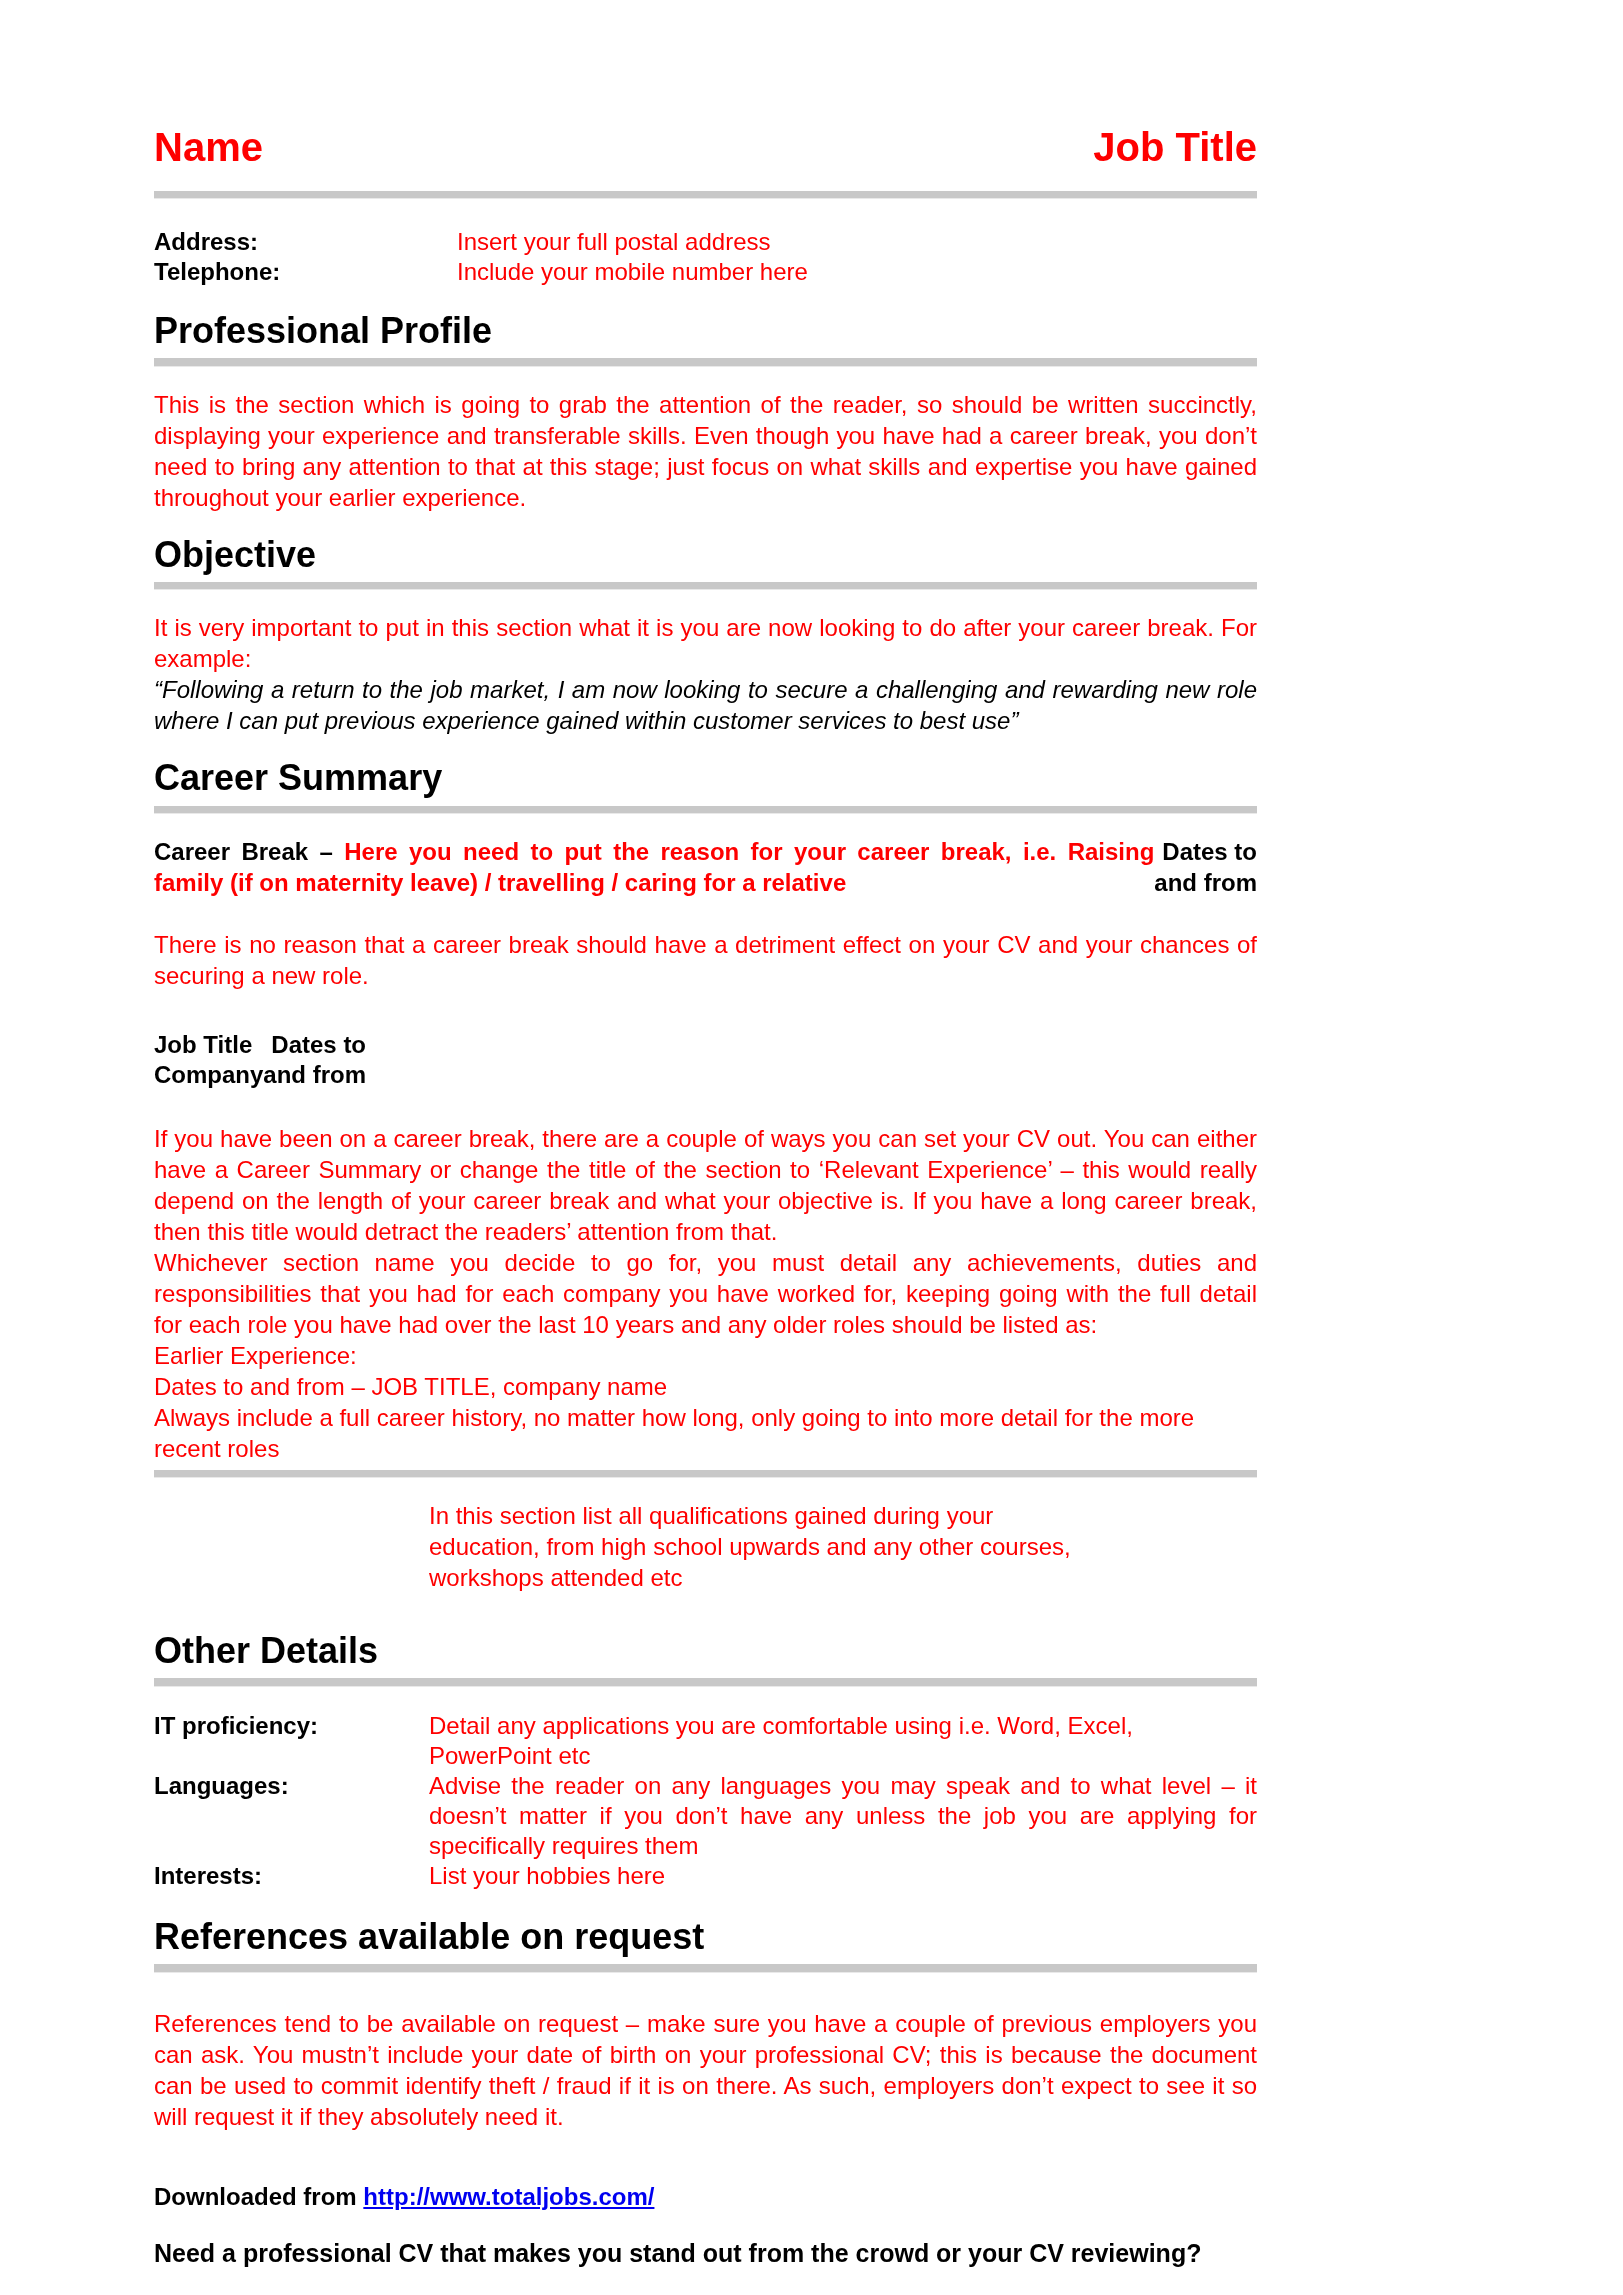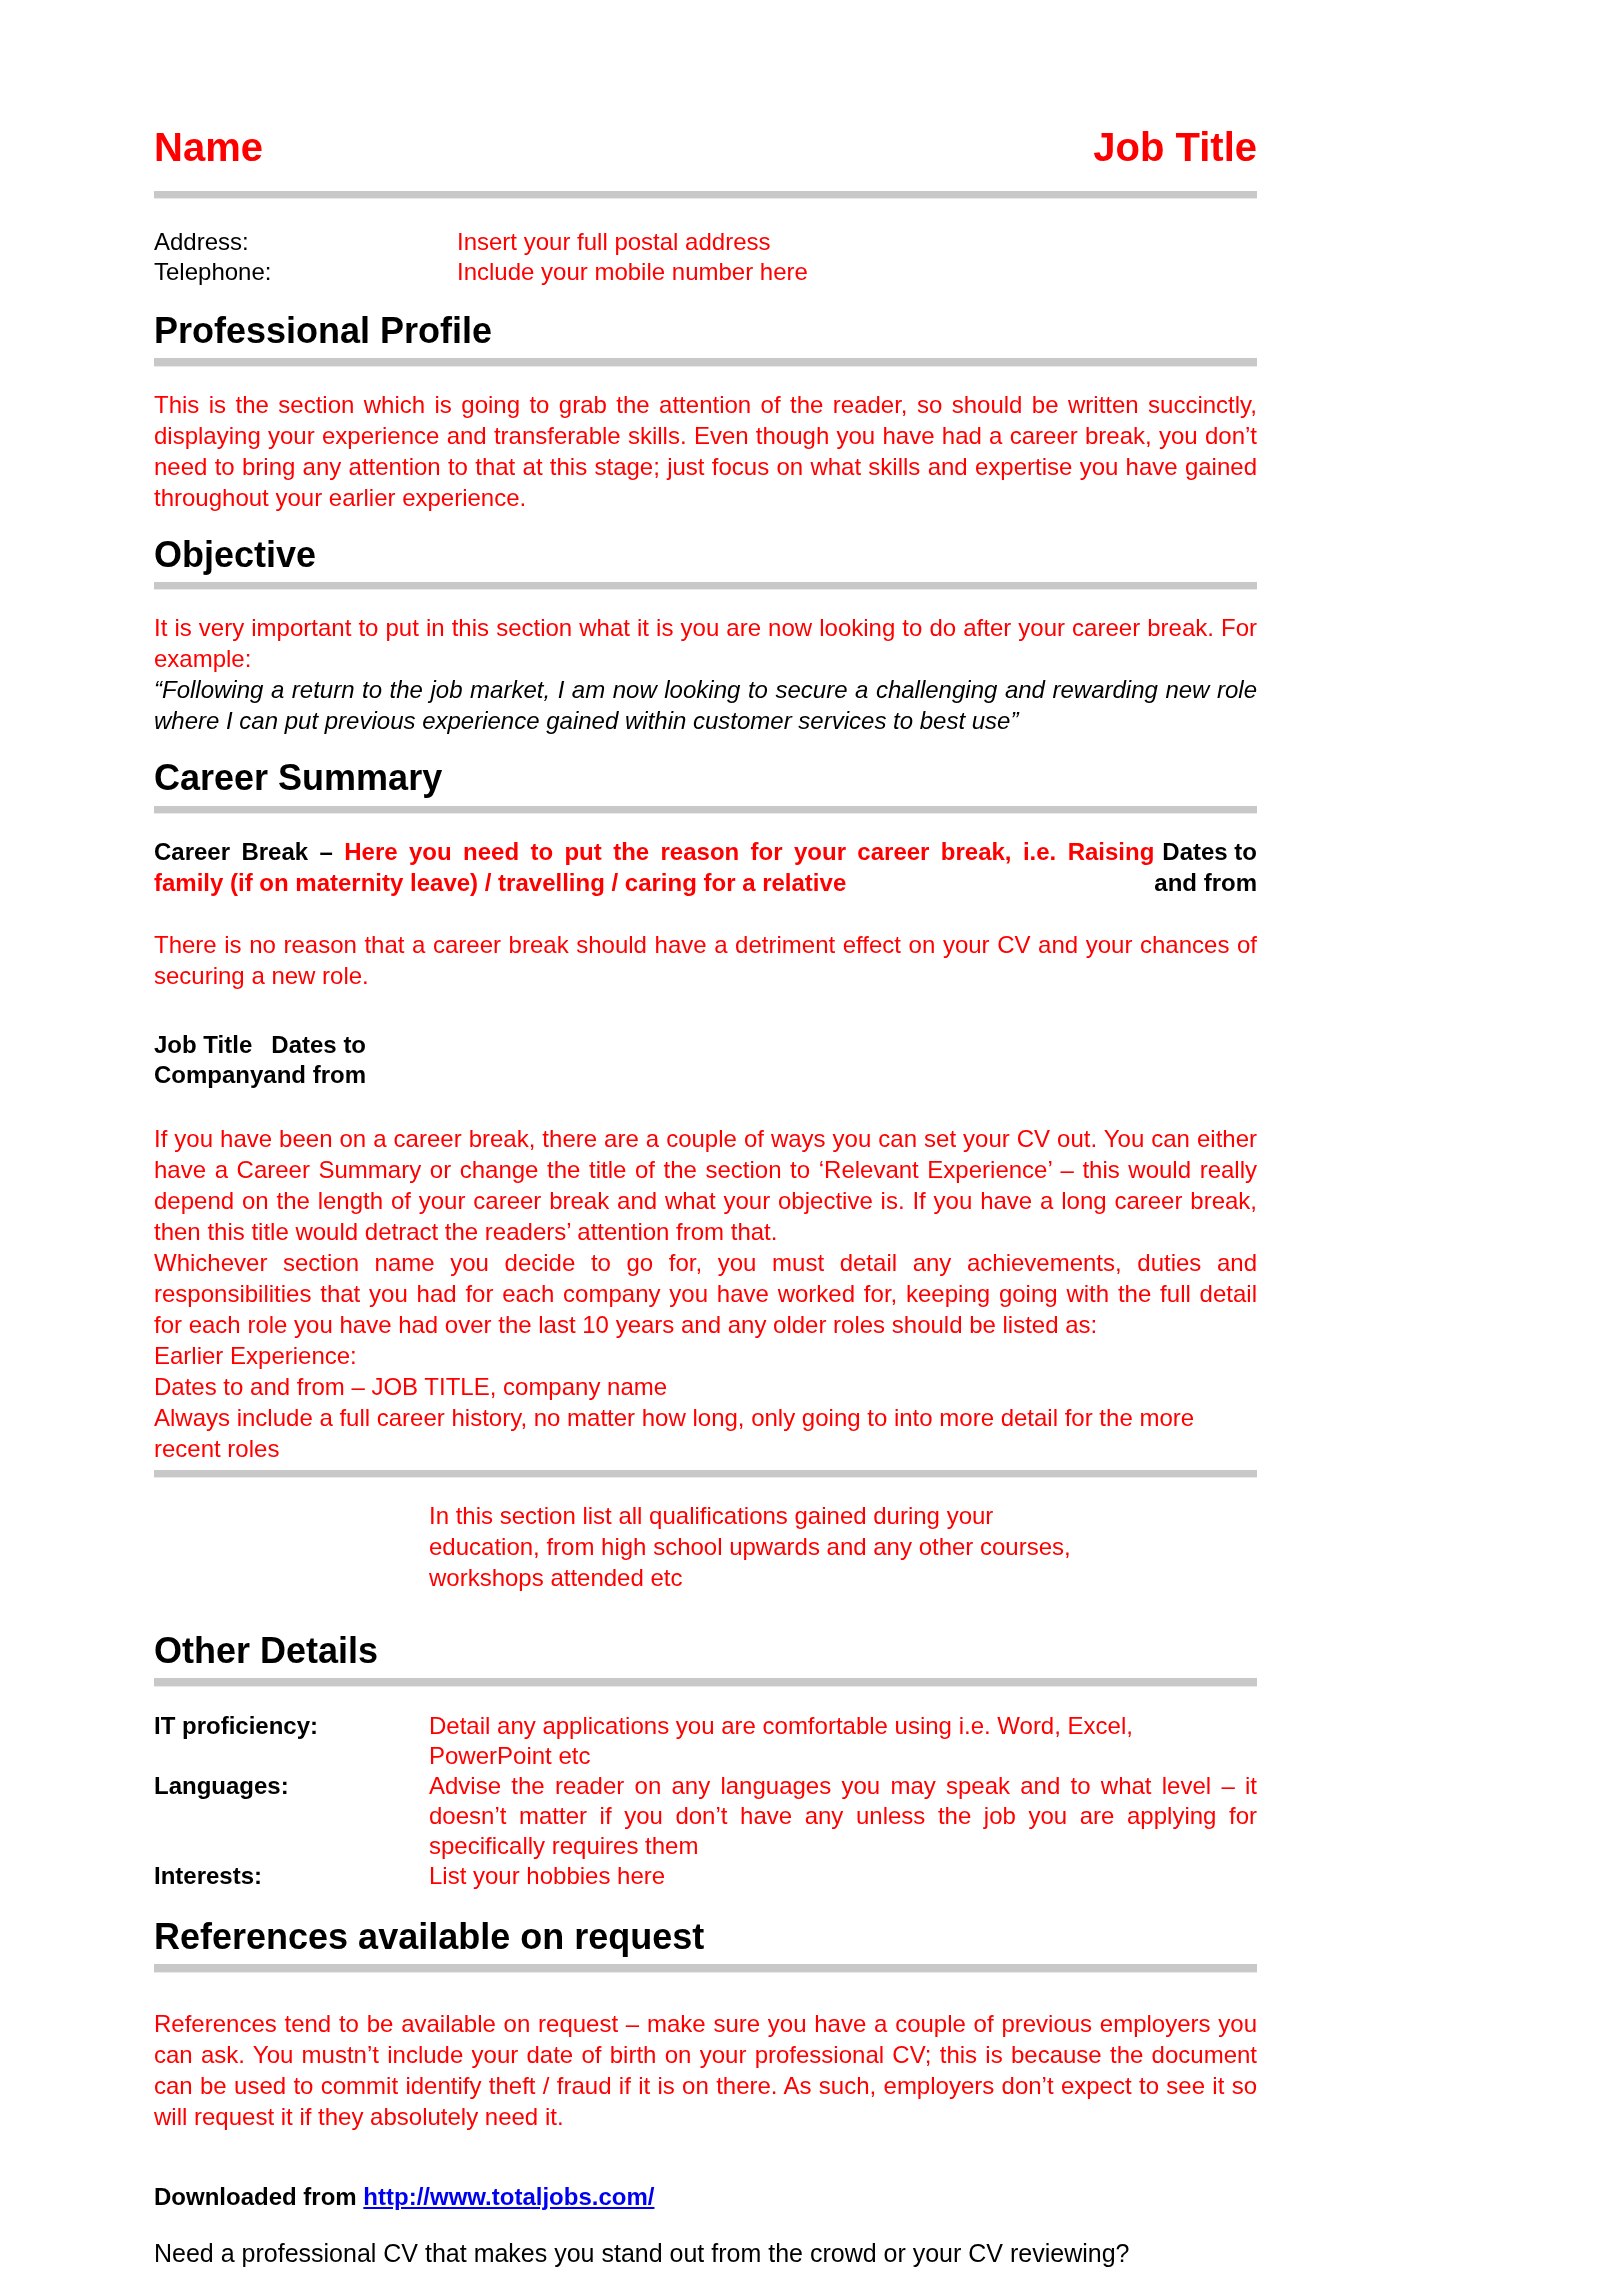--- a/index.html
+++ b/index.html
@@ -18,40 +18,40 @@
   }
   .header-row { display: flex; justify-content: space-between; align-items: baseline; }
   .doc-title { font-size: 40px; line-height: 44px; font-weight: bold; color: #fe0000; }
   .h-rule { height: 7.3px; background: #c8c8c8; border-bottom: 1.8px solid #e9e9e9; margin-top: 22px; }
   .rule-tight { margin-top: 5.5px; }
   .section-heading { font-size: 36px; line-height: 44px; font-weight: bold; color: #000000; }
   .red { color: #fe0000; }
   .justify { text-align: justify; }
   .contact { margin-top: 27.5px; }
   .contact-row { display: grid; grid-template-columns: 303px 1fr; line-height: 30px; }
-  .contact-label { font-weight: normal; }
+  .contact-label { font-weight: bold; }
   .mt-heading { margin-top: 22px; }
   .body-para { margin-top: 22px; }
   .quote { font-style: italic; color: #000000; }
   .two-col { display: flex; justify-content: flex-start; margin-top: 22px; }
   .cb-left { width: 1130px; font-weight: bold; text-align: justify; }
   .dates { text-align: right; font-weight: bold; white-space: nowrap; }
   .note-para { margin-top: 31px; }
   .role-row { margin-top: 39px; }
   .role-left { font-weight: bold; line-height: 30px; }
   .advice { margin-top: 33px; }
   .qual-body { margin-top: 22px; margin-left: 275px; width: 670px; }
   .details-rows { margin-top: 24px; }
   .details-row { display: grid; grid-template-columns: 275px 1fr; line-height: 30px; }
   .details-label { font-weight: bold; }
   .details-value { text-align: justify; }
   .ref-body { margin-top: 35px; }
   .downloaded { margin-top: 50px; font-weight: bold; line-height: 30px; }
   .link { color: #0000f0; text-decoration: underline; font-weight: bold; cursor: pointer; }
-  .question { margin-top: 26px; font-weight: normal; font-size: 25px; }
+  .question { margin-top: 26px; font-weight: bold; font-size: 25px; }
   .page-note { margin-top: 27.5px; text-align: center; font-size: 26px; margin-left: -7.3px; }
 </style>
 </head>
 <body>
 
 <div class="page">
 
   <div class="header-row">
     <div class="doc-title">Name</div>
     <div class="doc-title">Job Title</div>

